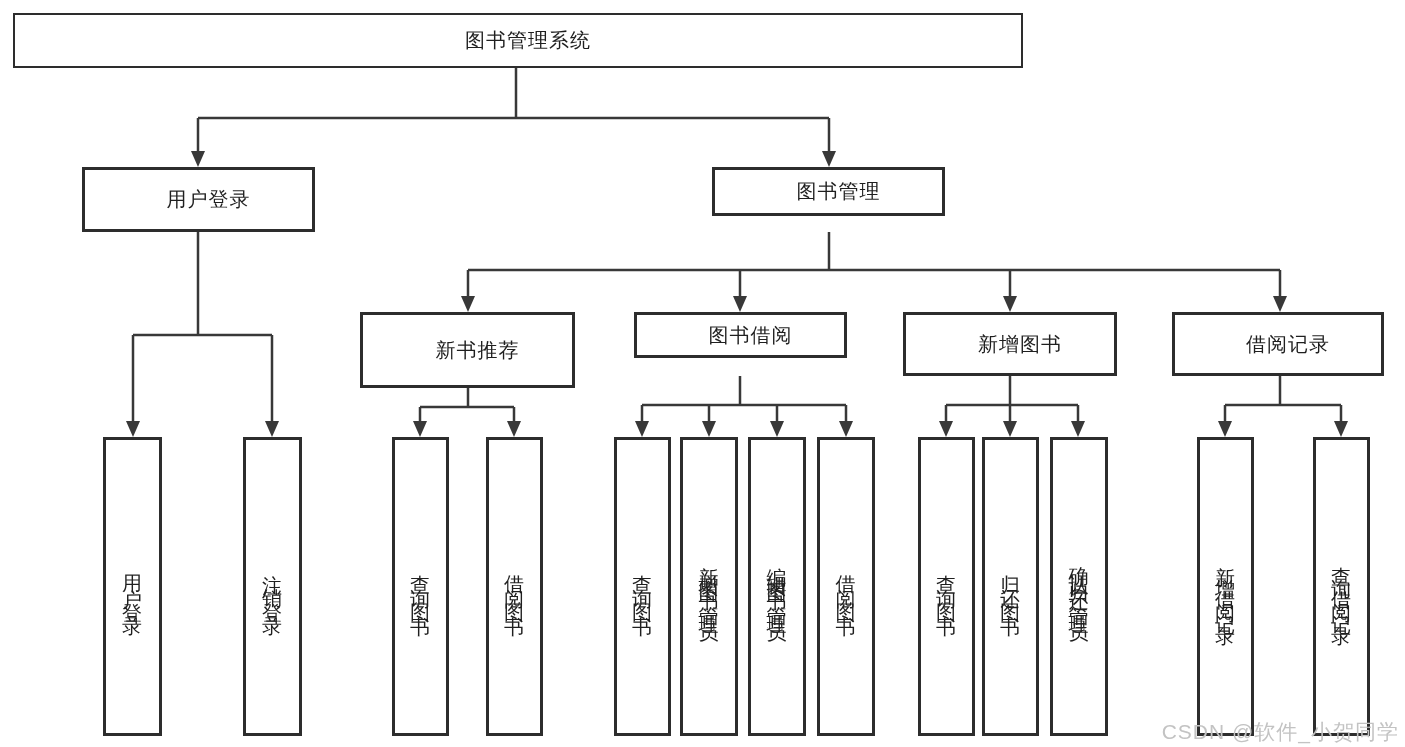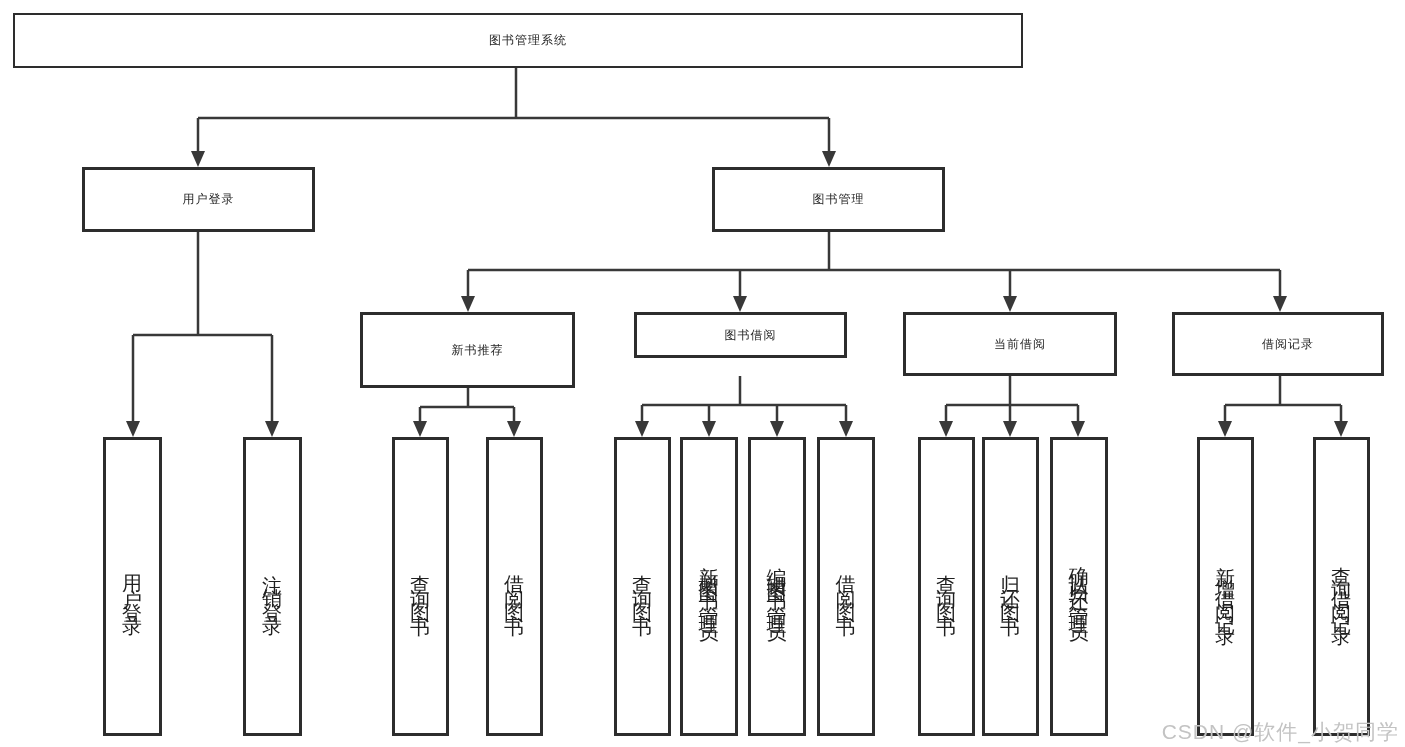--- a/index.html
+++ b/index.html
@@ -11,21 +11,21 @@
     color:#1f1f1f;
     overflow:hidden;
   }
   #wires{position:absolute;left:0;top:0;width:1405px;height:747px;z-index:1;}
   .node{
     position:absolute;
     background:#ffffff;
     border:3px solid #2d2d2d;
     box-sizing:border-box;
     display:flex;align-items:center;justify-content:center;
-    font-size:12px;
+    font-size:20px;
     letter-spacing:1px;
     z-index:2;
     padding-left:20px;
   }
   .node.root{border-width:2px;}
   .leaf{
     position:absolute;
     background:#ffffff;
     border:3px solid #2d2d2d;
     box-sizing:border-box;
@@ -87,32 +87,32 @@
     </g>
   </svg>
 
   <div class="node root" style="left:13px;top:13px;width:1010px;height:55px;">
     <span>图书管理系统</span>
   </div>
 
   <div class="node" style="left:82px;top:167px;width:233px;height:65px;">
     <span>用户登录</span>
   </div>
-  <div class="node" style="left:712px;top:167px;width:233px;height:65px;">
+  <div class="node" style="left:712px;top:167px;width:233px;height:49px;">
     <span>图书管理</span>
   </div>
 
   <div class="node" style="left:360px;top:312px;width:215px;height:76px;">
     <span>新书推荐</span>
   </div>
   <div class="node" style="left:634px;top:312px;width:213px;height:46px;">
     <span>图书借阅</span>
   </div>
   <div class="node" style="left:903px;top:312px;width:214px;height:64px;">
-    <span>当前借阅</span>
+    <span>新增图书</span>
   </div>
   <div class="node" style="left:1172px;top:312px;width:212px;height:64px;">
     <span>借阅记录</span>
   </div>
 
   <div class="leaf" style="left:103px;top:437px;width:59px;height:299px;">
     <span class="vtext">用户登录</span>
   </div>
   <div class="leaf" style="left:243px;top:437px;width:59px;height:299px;">
     <span class="vtext">注销登录</span>

